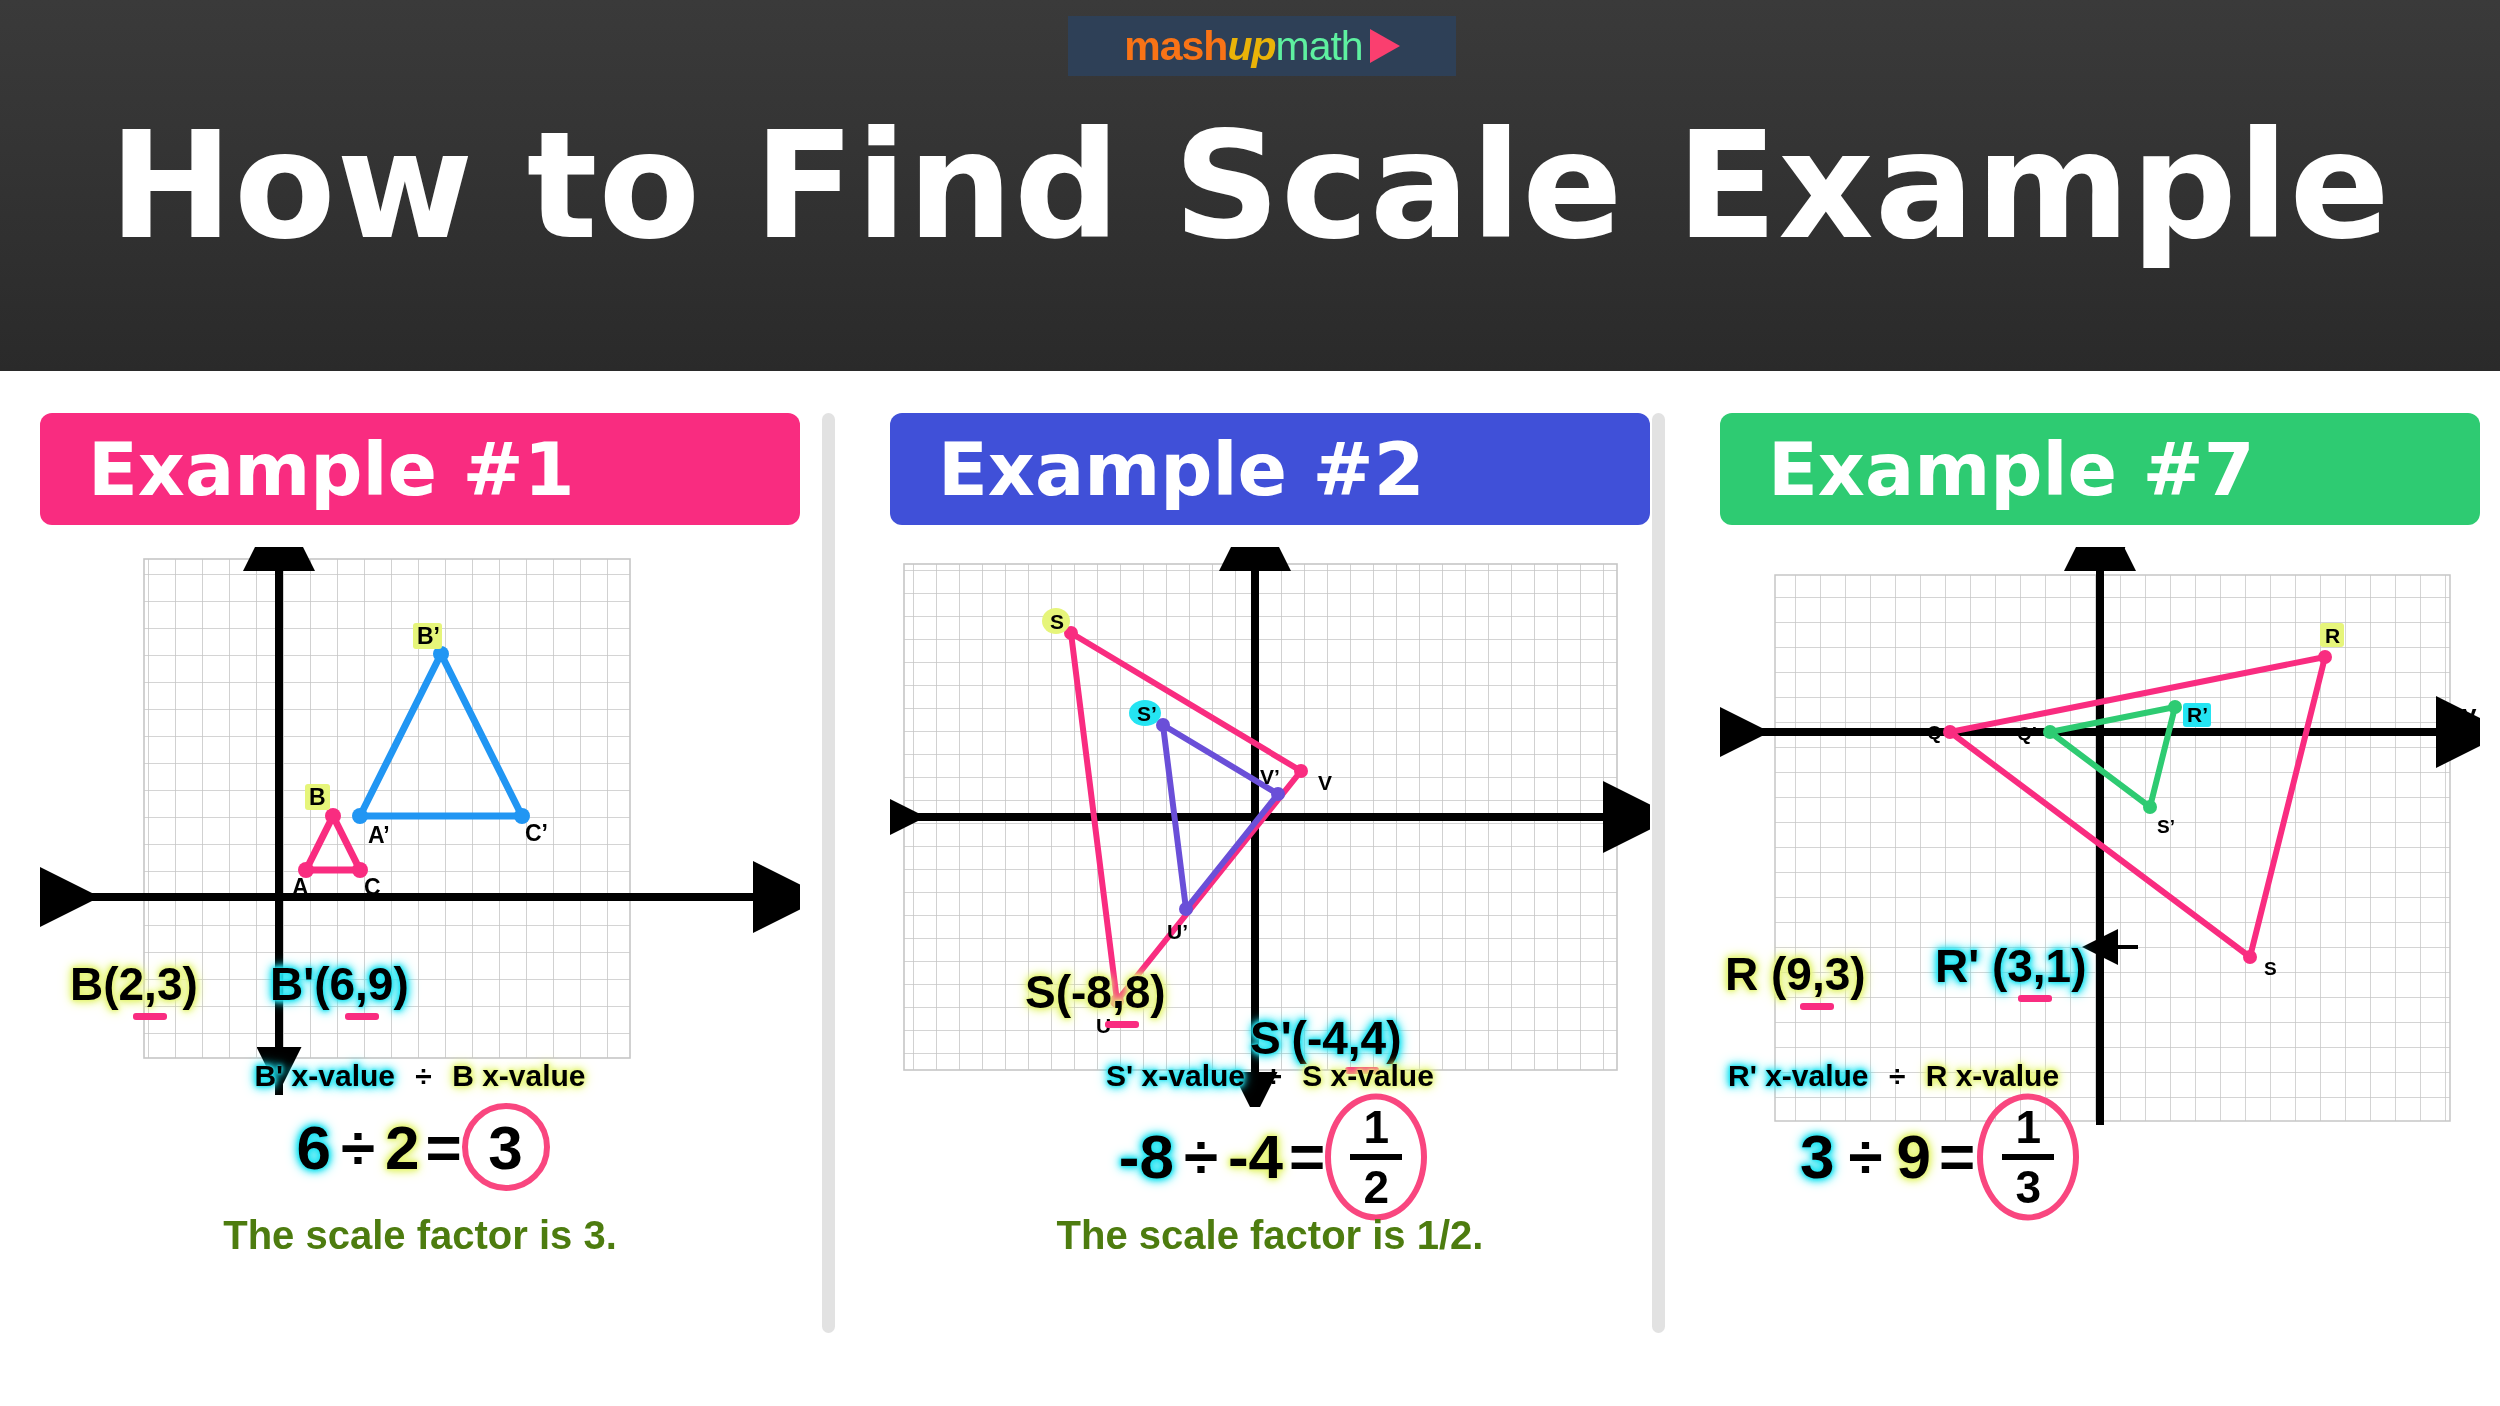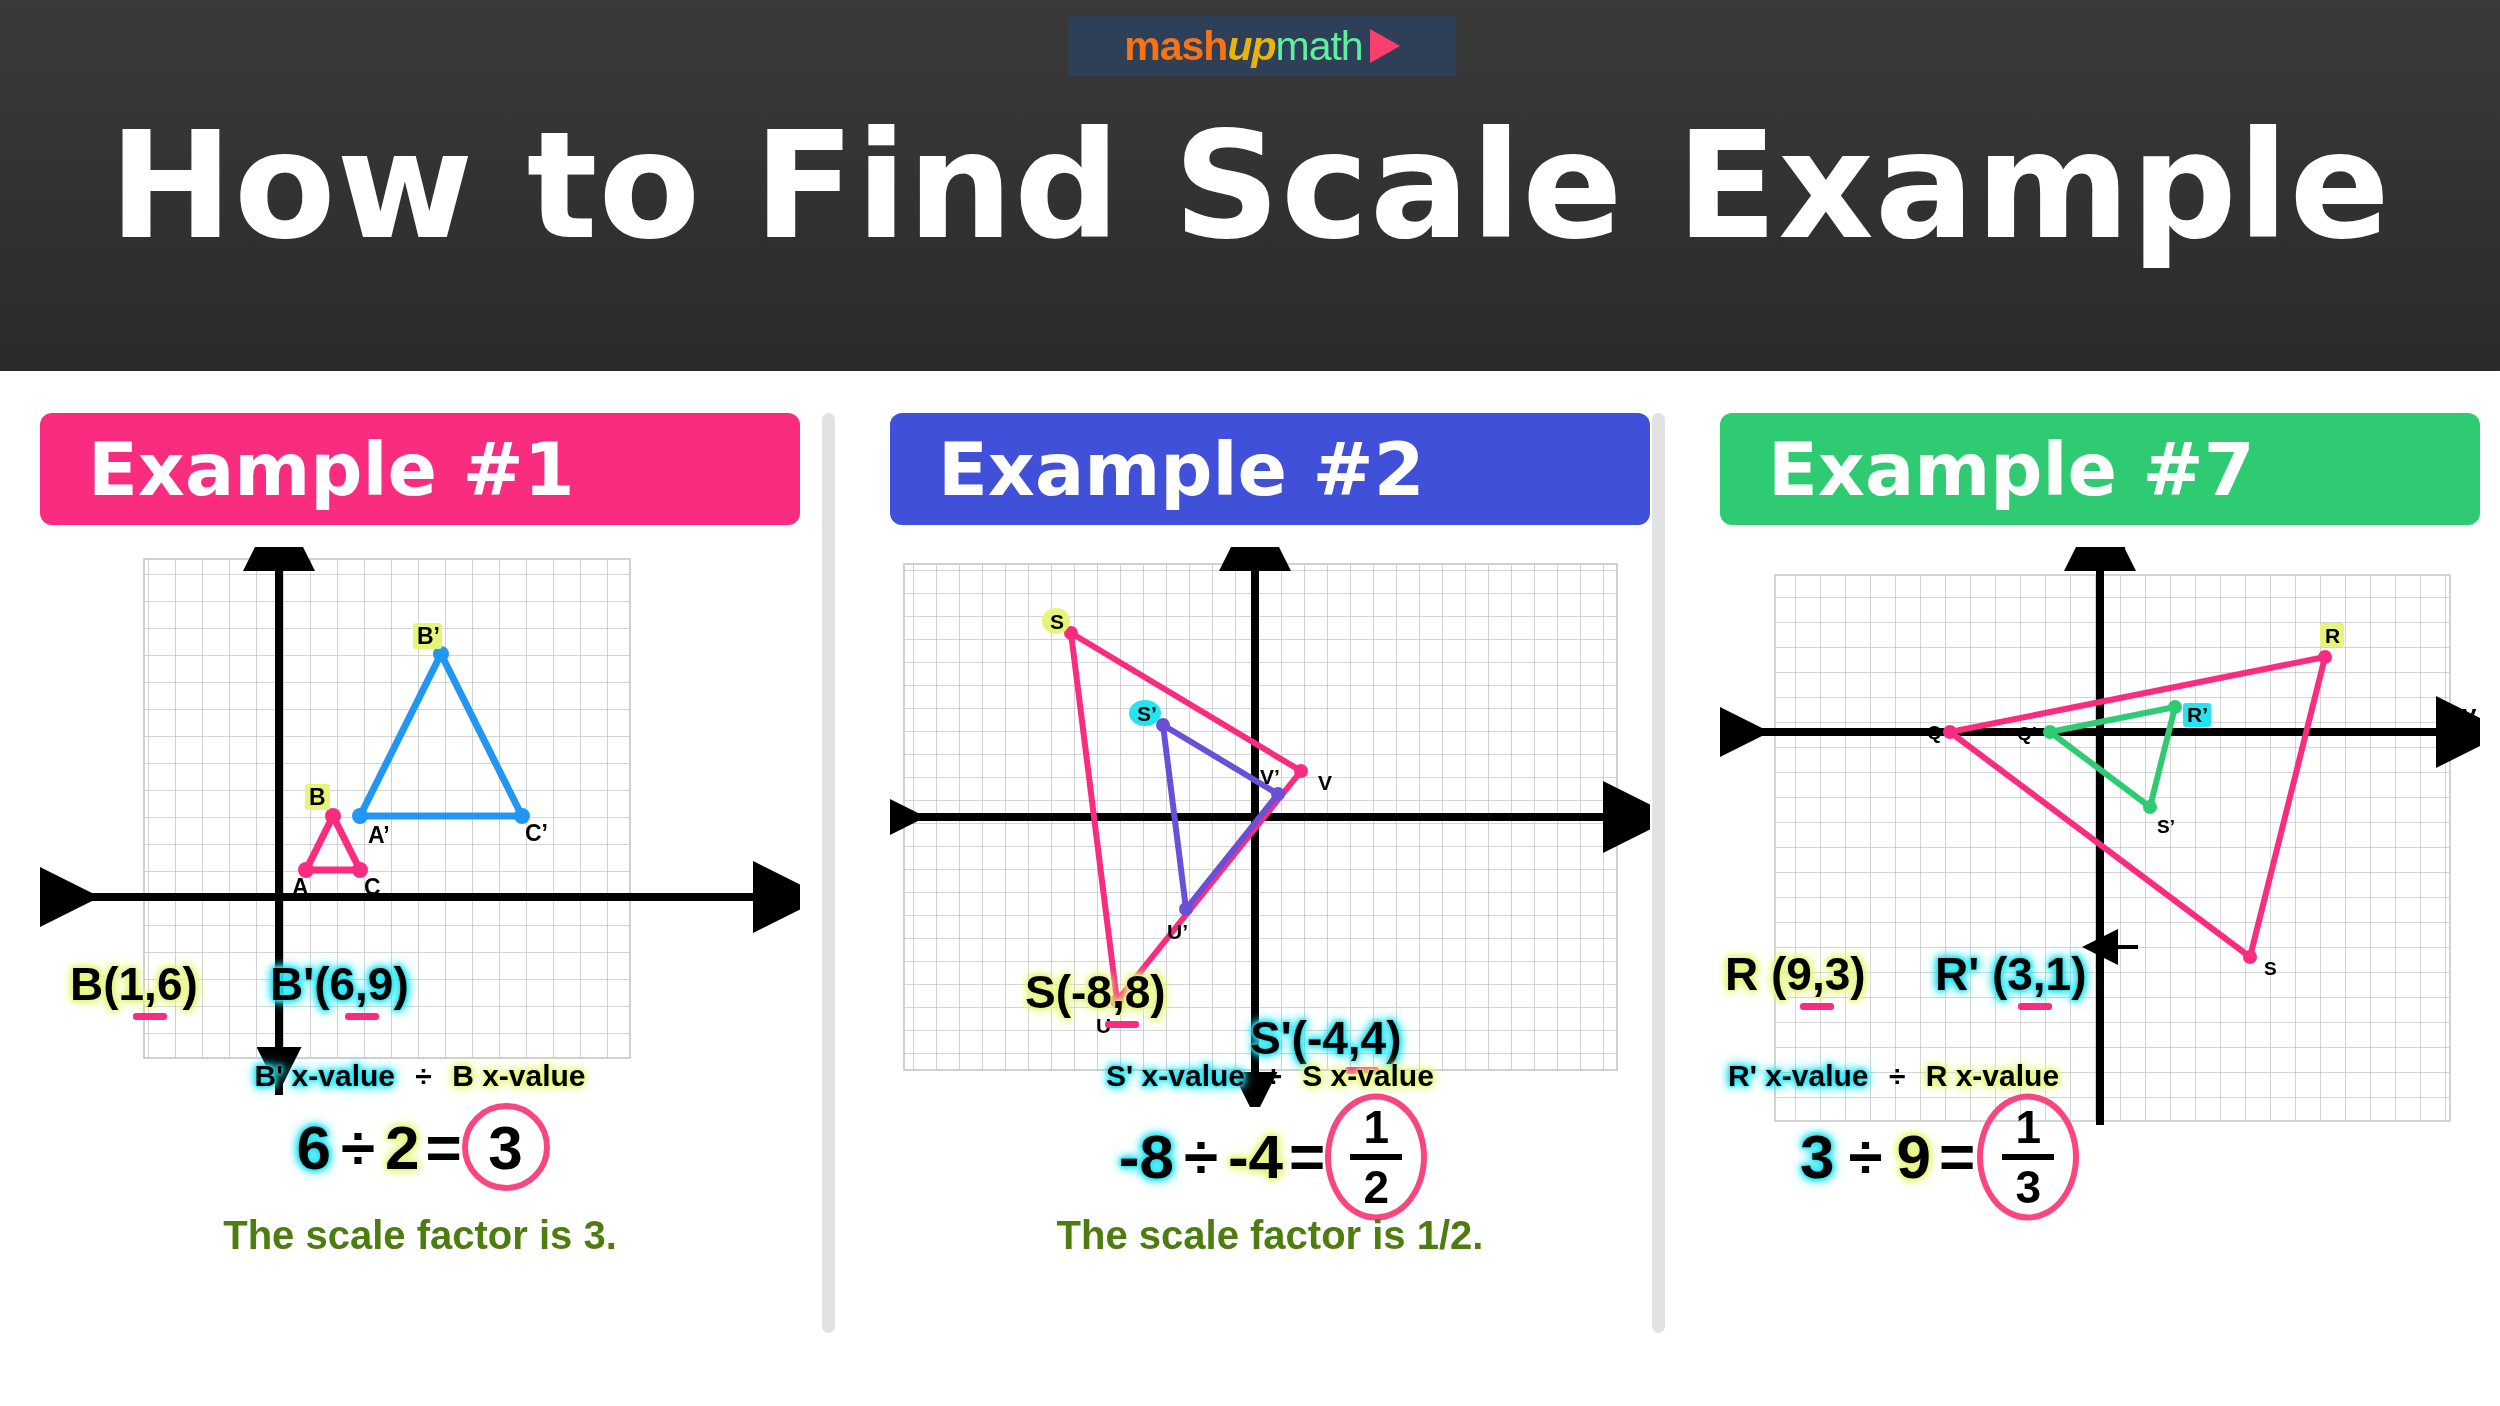--- a/index.html
+++ b/index.html
@@ -163,21 +163,21 @@
         <text x="377" y="97" font-size="23" font-weight="bold" font-family="Liberation Sans, sans-serif">B’</text>
         <text x="252" y="348" font-size="23" font-weight="bold" font-family="Liberation Sans, sans-serif">A</text>
         <text x="324" y="348" font-size="23" font-weight="bold" font-family="Liberation Sans, sans-serif">C</text>
         <text x="328" y="296" font-size="23" font-weight="bold" font-family="Liberation Sans, sans-serif">A’</text>
         <text x="485" y="294" font-size="23" font-weight="bold" font-family="Liberation Sans, sans-serif">C’</text>
 
         <line x1="239" y1="414" x2="239" y2="520" stroke="#000" stroke-width="5" marker-end="url(#ah1)"></line>
       </svg>
 
       <div class="coord-row" style="left:30px; top:410px;">
-        <span class="glow-y">B(1,6)</span>
+        <span class="glow-y">B(2,3)</span>
         <span class="uline-wrap" style="position:absolute;left:60px;bottom:0;width:40px;height:1px;"></span>
       </div>
       <div class="coord-row" style="left:230px; top:410px;">
         <span class="glow-c">B'(6,9)</span>
         <span class="uline-wrap" style="position:absolute;left:72px;bottom:0;width:40px;height:1px;"></span>
       </div>
 
       <div class="formula-label" style="top:512px;">
         <span class="glow-c">B' x-value</span>
         <span style="margin:0 12px;">÷</span>
@@ -312,21 +312,21 @@
         <text x="544" y="428" font-size="19" font-weight="bold" font-family="Liberation Sans, sans-serif">S</text>
         <text x="437" y="286" font-size="19" font-weight="bold" font-family="Liberation Sans, sans-serif">S’</text>
 
         <line x1="418" y1="400" x2="382" y2="400" stroke="#000" stroke-width="4" marker-end="url(#ah3)"></line>
       </svg>
 
       <div class="coord-row" style="left:5px; top:400px;">
         <span class="glow-y">R (9,3)</span>
         <span class="uline-wrap" style="position:absolute;left:72px;bottom:0;width:40px;height:1px;"></span>
       </div>
-      <div class="coord-row" style="left:215px; top:400px;">
+      <div class="coord-row" style="left:215px; top:392px;">
         <span class="glow-c">R' (3,1)</span>
         <span class="uline-wrap" style="position:absolute;left:80px;bottom:0;width:40px;height:1px;"></span>
       </div>
 
       <div class="formula-label" style="top:512px; text-align:left; padding-left:8px;">
         <span class="glow-c">R' x-value</span>
         <span style="margin:0 12px;">÷</span>
         <span class="glow-y">R x-value</span>
       </div>
 

